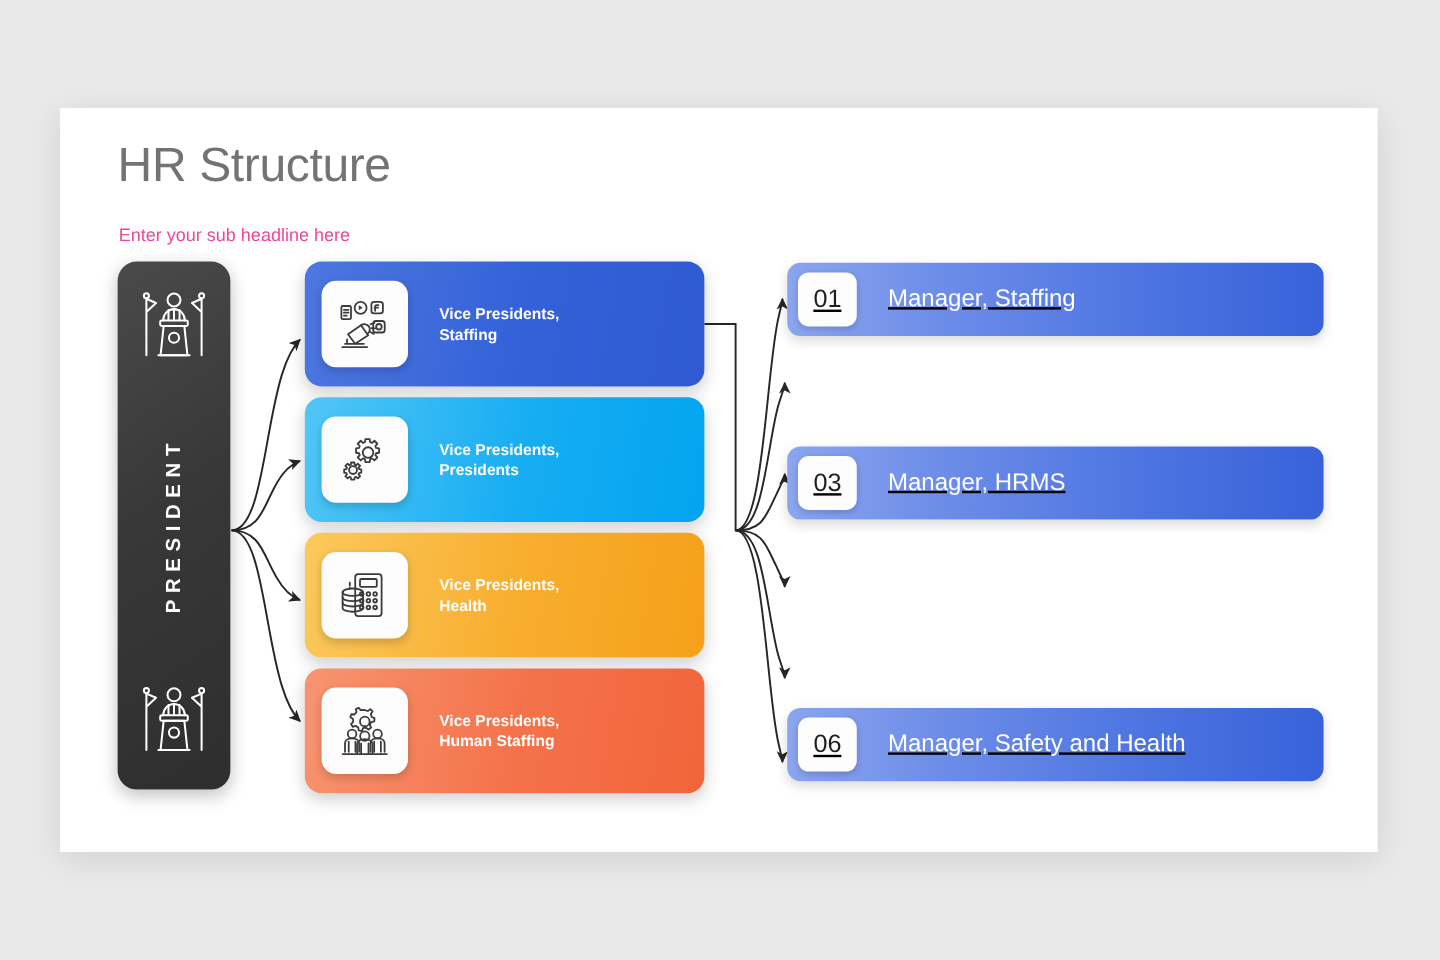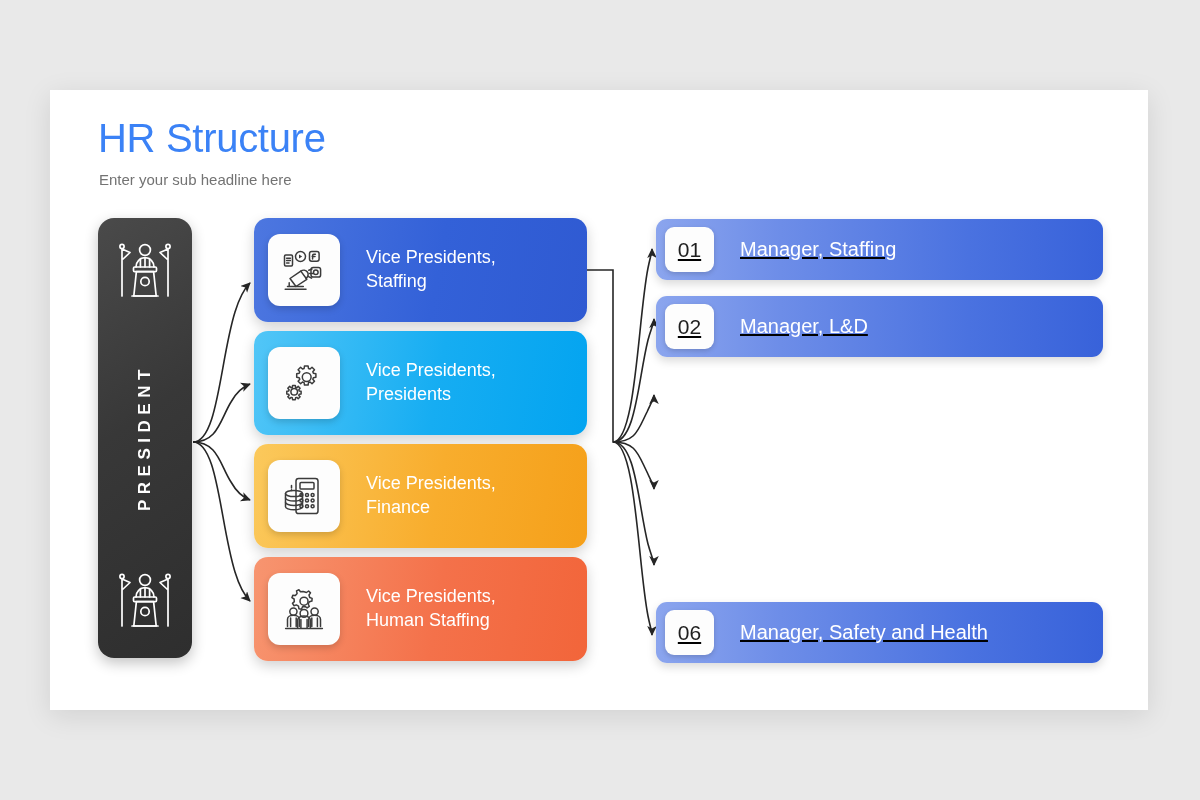--- a/index.html
+++ b/index.html
@@ -11,26 +11,26 @@
   }
   .slide{
     position:absolute;left:50px;top:90px;
     width:1098px;height:620px;
     background:#ffffff;
     box-shadow:0 6px 26px rgba(0,0,0,0.10);
   }
   
   .page-title{
     position:absolute;left:48px;top:26px;
-    font-size:40px;font-weight:400;color:#3b82f6;
+    font-size:40px;font-weight:400;color:#737373;
     letter-spacing:-0.3px;
   }
   .page-sub{
-    position:absolute;left:49px;top:81px;
-    font-size:15px;color:#737373;font-weight:400;
+    position:absolute;left:49px;top:98px;
+    font-size:15px;color:#ec4899;font-weight:400;
   }
   
   .president{
     position:absolute;left:48px;top:128px;
     width:94px;height:440px;
     background:linear-gradient(145deg,#4a4a4a 0%,#383838 45%,#2e2e2e 100%);
     border-radius:16px;
     box-shadow:0 5px 14px rgba(0,0,0,0.24);
   }
   .president-label{
@@ -57,21 +57,21 @@
   .vp.c4{top:467px;background:linear-gradient(100deg,#f79570 0%,#f4714a 55%,#f2653a 100%);}
   .vp-tile{
     width:72px;height:72px;margin-left:14px;
     background:#fdfdfd;border-radius:12px;
     box-shadow:0 3px 7px rgba(0,0,0,0.17);
     display:flex;align-items:center;justify-content:center;
     flex:0 0 auto;
   }
   .vp-text{
     margin-left:26px;color:#ffffff;
-    font-size:18px;font-weight:400;line-height:1.33;
+    font-size:13px;font-weight:700;line-height:1.33;
   }
   
   .mgr{
     position:absolute;left:606px;
     width:447px;height:61px;
     border-radius:11px;
     background:linear-gradient(90deg,#8ba5ee 0%,#6d8de8 28%,#4a72e0 70%,#3862da 100%);
     box-shadow:0 4px 10px rgba(0,0,0,0.15);
     display:flex;align-items:center;text-decoration:underline;
   }
@@ -213,21 +213,21 @@
           <circle cx="31.6" cy="32.2" r="1.5"></circle>
         <ellipse cx="13" cy="19.5" rx="8.5" ry="3.1"></ellipse>
         <path d="M4.5 19.5v4.4c0 1.7 3.8 3.1 8.5 3.1s8.5-1.4 8.5-3.1v-4.4"></path>
         <path d="M4.5 23.9v4.4c0 1.7 3.8 3.1 8.5 3.1s8.5-1.4 8.5-3.1v-4.4"></path>
         <path d="M4.5 28.3v4.4c0 1.7 3.8 3.1 8.5 3.1s8.5-1.4 8.5-3.1v-4.4"></path>
         <path d="M10.5 11.5v2.4M10.5 15.8v.6"></path>
       </svg>
     </div>
     <div class="vp-text">
       <span>Vice Presidents,</span><br>
-      <span>Finance</span>
+      <span>Health</span>
     </div>
   </div>
 
   <div class="vp c4">
     <div class="vp-tile">
       <svg width="46" height="44" viewBox="0 0 46 44" fill="none" stroke="#3b3b3b" stroke-width="1.5" stroke-linecap="round" stroke-linejoin="round">
         <path d="M23 4.8l2.5.7 2.1-1.5 1.9 1.9-1.5 2.1.7 2.5 2.4.9-.2 2.7-2.5.6-1.2 2.3 1.1 2.3-2.2 1.6-2.1-1.5-2.5.4-1 2.4-2.6-.5-.4-2.5-2.2-1.3-2.4.8-1.4-2.3 1.8-1.8-.2-2.6-2.2-1.3.9-2.5 2.6.2 1.7-2 -.6-2.5 2.4-1.1 1.6 2 2.5-.2z"></path>
         <circle cx="23" cy="14.2" r="4"></circle>
         <circle cx="12.4" cy="24.6" r="3.6"></circle>
         <path d="M6.5 39.5v-7.2c0-2.4 2.6-4 5.9-4s5.9 1.6 5.9 4v7.2"></path>
@@ -244,22 +244,22 @@
     <div class="vp-text">
       <span>Vice Presidents,</span><br>
       <span>Human Staffing</span>
     </div>
   </div>
 
   <div class="mgr" style="top:129px">
     <div class="mgr-num">01</div>
     <div class="mgr-label">Manager, Staffing</div>
   </div>
-  <div class="mgr" style="top:206px">
-    <div class="mgr-num">02</div>
-    <div class="mgr-label">Manager, L&amp;D</div>
-  </div>
-  <div class="mgr" style="top:512px">
+  <div class="mgr" style="top:282px">
+    <div class="mgr-num">03</div>
+    <div class="mgr-label">Manager, HRMS</div>
+  </div>
+  <div class="mgr" style="top:500px">
     <div class="mgr-num">06</div>
     <div class="mgr-label">Manager, Safety and Health</div>
   </div>
 
 </div>
 
 </body></html>

